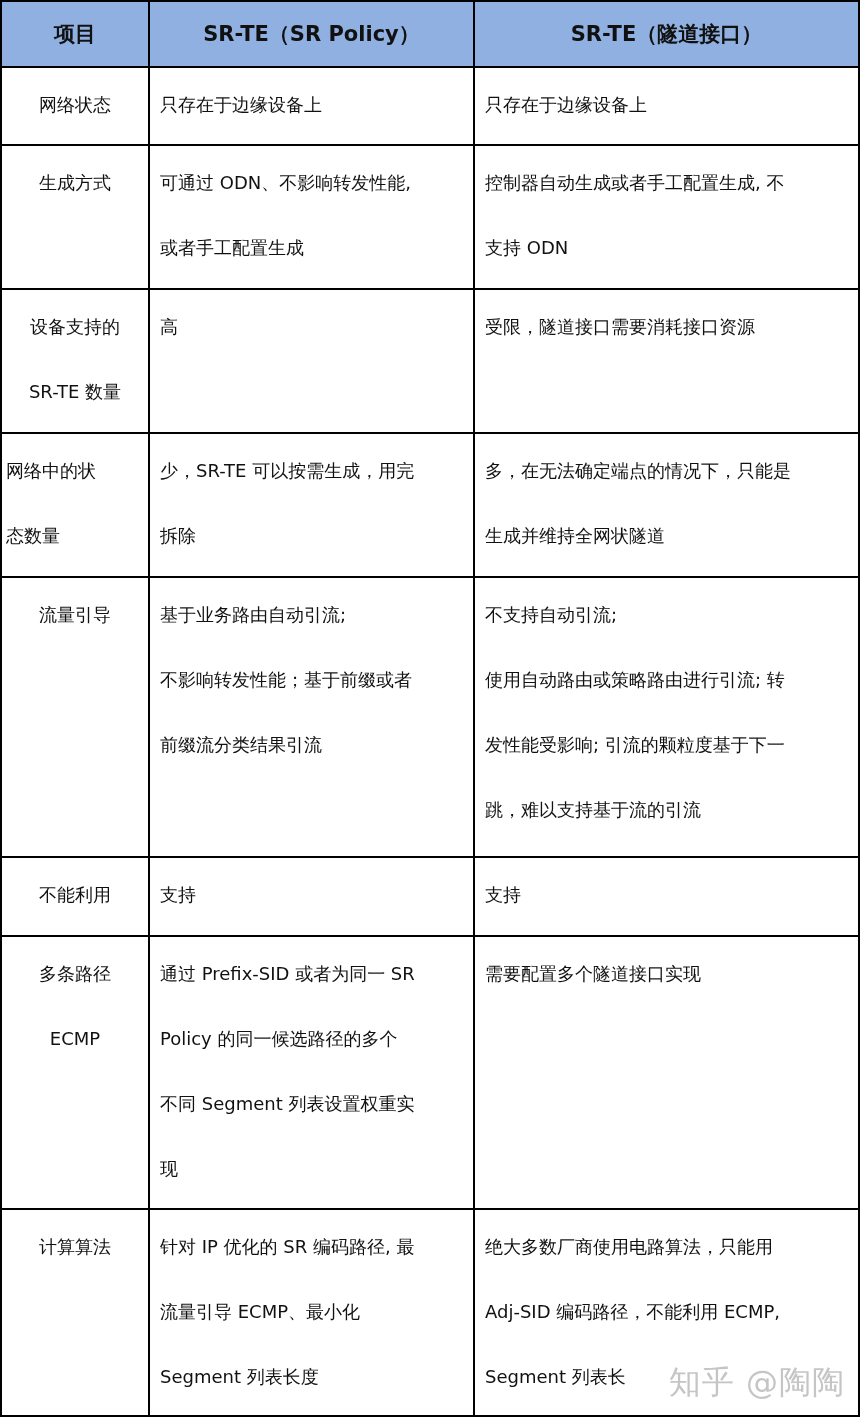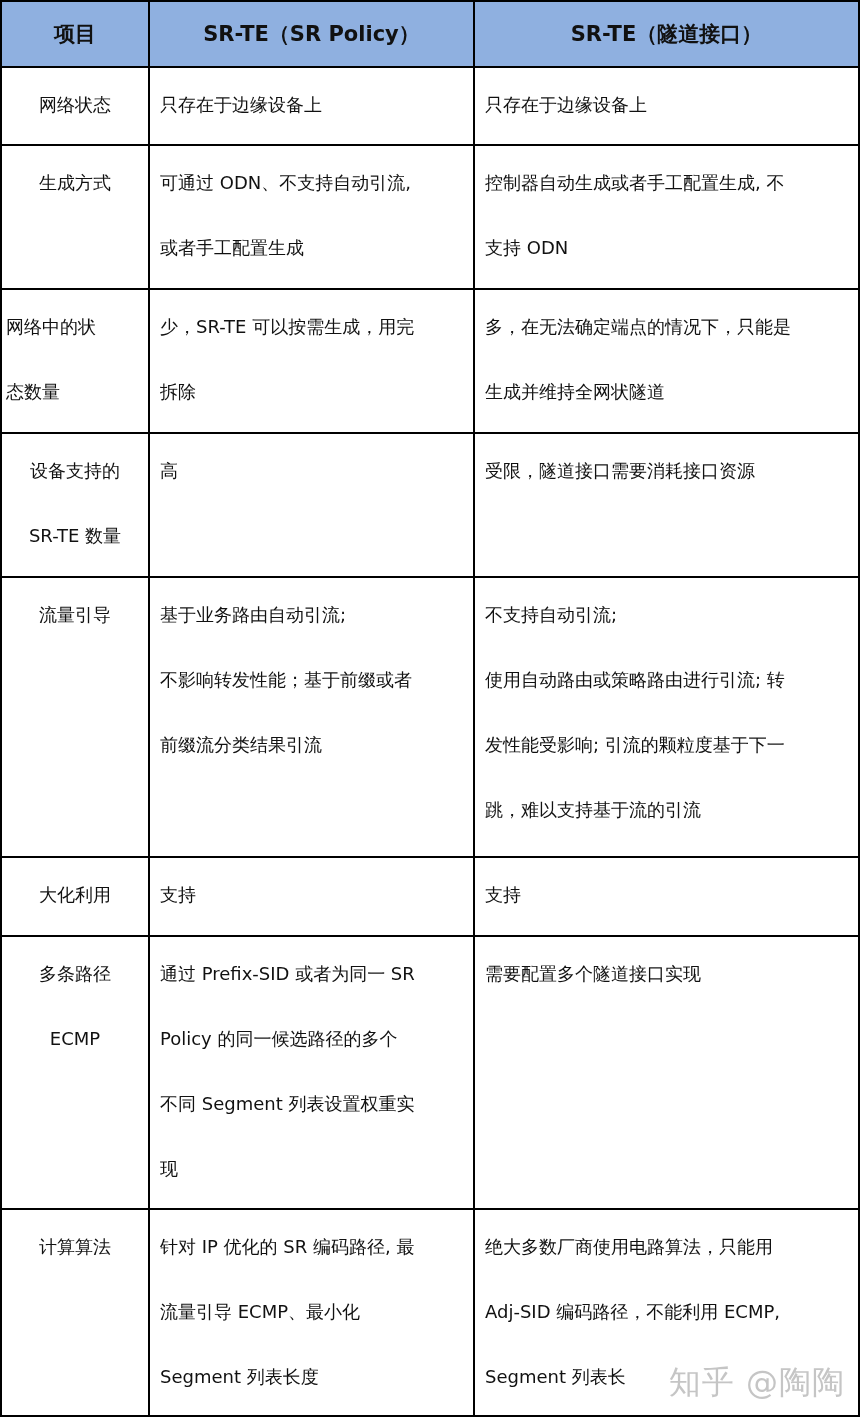--- a/index.html
+++ b/index.html
@@ -101,66 +101,66 @@
         </td>
       </tr>
       <tr style="height: 144px; padding-left: 13px;">
         <td>
           <div class="cell label-cell">
             <span class="line">生成方式</span>
           </div>
         </td>
         <td>
           <div class="cell ">
-            <span class="line">可通过 ODN、不支持自动引流,</span>
+            <span class="line">可通过 ODN、不影响转发性能,</span>
             <span class="line">或者手工配置生成</span>
           </div>
         </td>
         <td>
           <div class="cell ">
             <span class="line">控制器自动生成或者手工配置生成, 不</span>
             <span class="line">支持 ODN</span>
+          </div>
+        </td>
+      </tr>
+      <tr style="height: 144px;">
+        <td>
+          <div class="cell label-cell">
+            <span class="line">设备支持的</span>
+            <span class="line">SR-TE 数量</span>
+          </div>
+        </td>
+        <td>
+          <div class="cell ">
+            <span class="line">高</span>
+          </div>
+        </td>
+        <td>
+          <div class="cell ">
+            <span class="line">受限，隧道接口需要消耗接口资源</span>
           </div>
         </td>
       </tr>
       <tr style="height: 144px;">
         <td>
           <div class="cell label-cell left">
             <span class="line">网络中的状</span>
             <span class="line">态数量</span>
           </div>
         </td>
         <td>
           <div class="cell ">
             <span class="line">少，SR-TE 可以按需生成，用完</span>
             <span class="line">拆除</span>
           </div>
         </td>
         <td>
           <div class="cell ">
             <span class="line">多，在无法确定端点的情况下，只能是</span>
             <span class="line">生成并维持全网状隧道</span>
-          </div>
-        </td>
-      </tr>
-      <tr style="height: 144px;">
-        <td>
-          <div class="cell label-cell">
-            <span class="line">设备支持的</span>
-            <span class="line">SR-TE 数量</span>
-          </div>
-        </td>
-        <td>
-          <div class="cell ">
-            <span class="line">高</span>
-          </div>
-        </td>
-        <td>
-          <div class="cell ">
-            <span class="line">受限，隧道接口需要消耗接口资源</span>
           </div>
         </td>
       </tr>
       <tr style="height: 280px;">
         <td>
           <div class="cell label-cell">
             <span class="line">流量引导</span>
           </div>
         </td>
         <td>
@@ -175,21 +175,21 @@
             <span class="line">不支持自动引流;</span>
             <span class="line">使用自动路由或策略路由进行引流; 转</span>
             <span class="line">发性能受影响; 引流的颗粒度基于下一</span>
             <span class="line">跳，难以支持基于流的引流</span>
           </div>
         </td>
       </tr>
       <tr style="height: 79px;">
         <td>
           <div class="cell label-cell">
-            <span class="line">大化利用</span>
+            <span class="line">不能利用</span>
           </div>
         </td>
         <td>
           <div class="cell ">
             <span class="line">支持</span>
           </div>
         </td>
         <td>
           <div class="cell ">
             <span class="line">支持</span>

